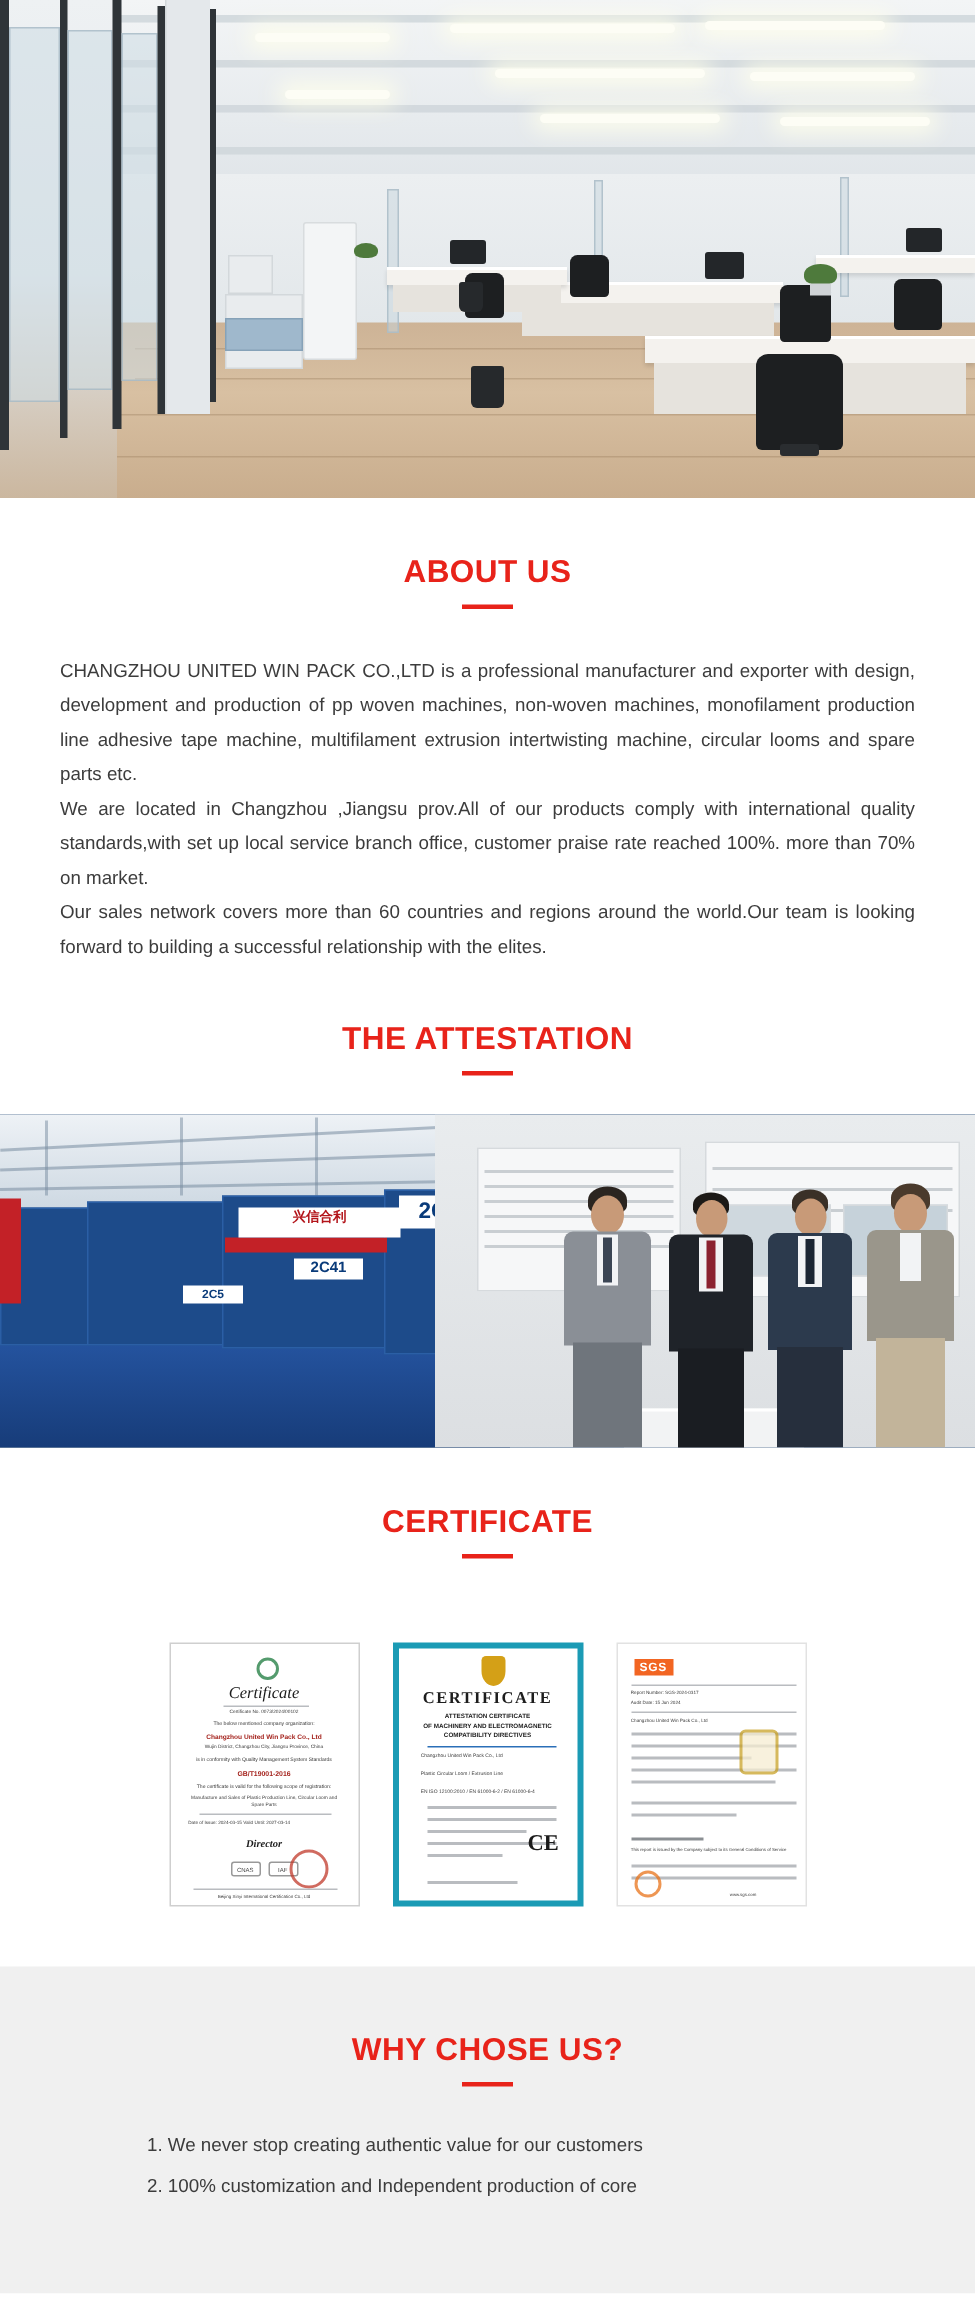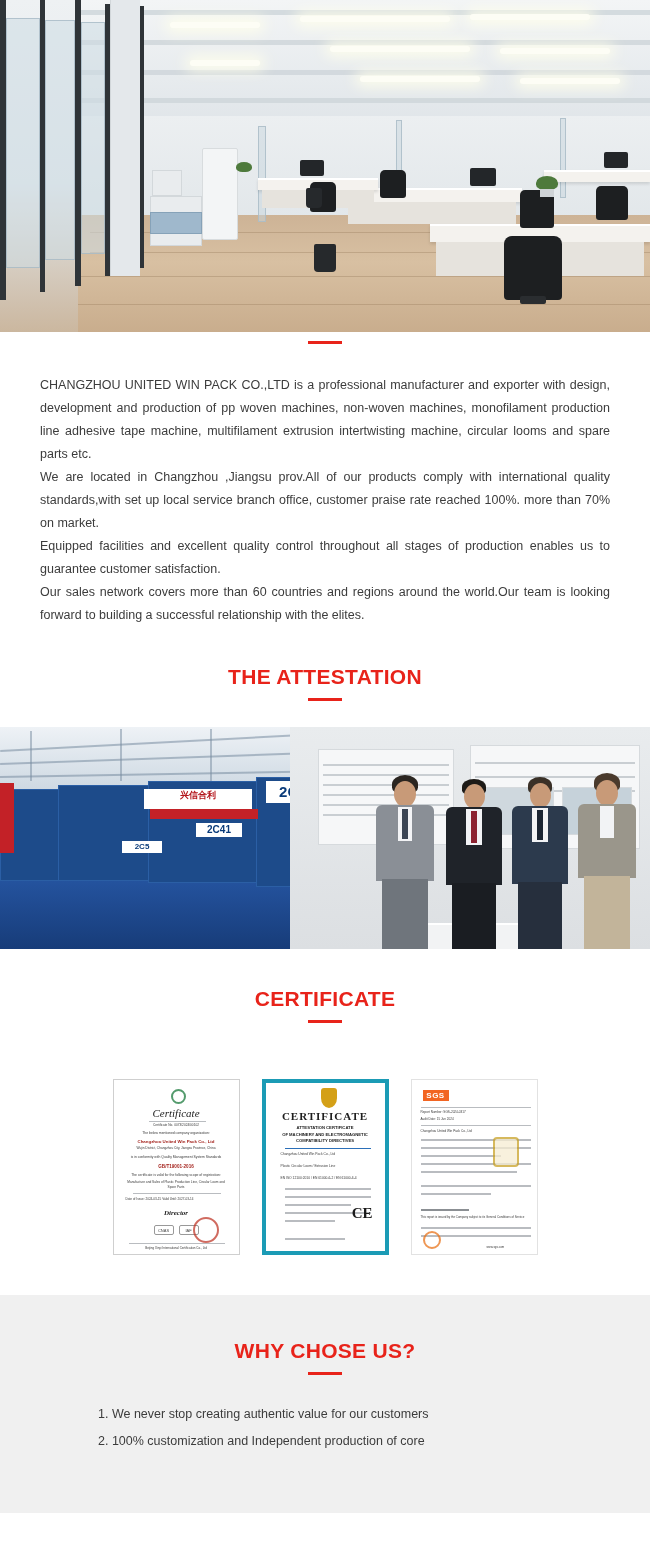--- a/index.html
+++ b/index.html
@@ -326,26 +326,26 @@
     <div class="chair-base" style="left:520px;top:296px;width:26px;height:8px;"></div>
 
     <div class="bin" style="left:314px;top:244px;width:22px;height:28px;"></div>
     <div class="bin" style="left:306px;top:188px;width:16px;height:20px;"></div>
 
     <div class="plant" style="left:536px;top:176px;width:22px;height:14px;"></div>
     <div class="plant-pot" style="left:540px;top:189px;width:14px;height:8px;"></div>
     <div class="plant" style="left:236px;top:162px;width:16px;height:10px;"></div>
   </div>
 
+  <h2 class="sec-title">ABOUT US</h2>
   <div class="sec-underline"></div>
 
   <div class="about-body">
     <p>CHANGZHOU UNITED WIN PACK CO.,LTD is a professional manufacturer and exporter with design, development and production of pp woven machines, non-woven machines, monofilament production line adhesive tape machine, multifilament extrusion intertwisting machine, circular looms and spare parts etc.</p>
     <p>We are located in Changzhou ,Jiangsu prov.All of our products comply with international quality standards,with set up local service branch office, customer praise rate reached 100%. more than 70% on market.</p>
-    <p>Equipped facilities and excellent quality control throughout all stages of production enables us to guarantee customer satisfaction.</p>
     <p>Our sales network covers more than 60 countries and regions around the world.Our team is looking forward to building a successful relationship with the elites.</p>
   </div>
 
   <h2 class="sec-title">THE ATTESTATION</h2>
   <div class="sec-underline"></div>
 
   <div class="exhibition">
     <div class="ex-hall"></div>
     <div class="ex-roof"></div>
     <div class="ex-truss" style="left:0;top:14px;width:340px;transform:rotate(-3deg);"></div>
@@ -358,21 +358,21 @@
     <div class="ex-carpet"></div>
 
     <div class="ex-booth" style="left:0;top:62px;width:60px;height:92px;"></div>
     <div class="ex-booth" style="left:58px;top:58px;width:92px;height:96px;"></div>
     <div class="ex-booth" style="left:148px;top:54px;width:110px;height:102px;"></div>
     <div class="ex-booth" style="left:256px;top:50px;width:90px;height:110px;"></div>
 
     <div class="ex-booth-red" style="left:0;top:56px;width:14px;height:70px;"></div>
     <div class="ex-booth-red" style="left:150px;top:82px;width:108px;height:10px;"></div>
 
-    <div class="ex-banner" style="left:144px;top:62px;width:108px;height:20px;">兴信合利</div>
+    <div class="ex-banner" style="left:159px;top:62px;width:108px;height:20px;">兴信合利</div>
 
     <div class="ex-sign" style="left:266px;top:54px;width:62px;height:22px;font-size:15px;line-height:22px;">2C51</div>
     <div class="ex-sign" style="left:196px;top:96px;width:46px;height:14px;font-size:10px;line-height:14px;">2C41</div>
     <div class="ex-sign" style="left:122px;top:114px;width:40px;height:12px;font-size:8px;line-height:12px;">2C5</div>
 
     <div class="ex-right"></div>
     <div class="ex-wallpic" style="left:318px;top:22px;width:136px;height:96px;">
       <div class="strip" style="top:14px;"></div>
         <div class="strip" style="top:24px;"></div>
       <div class="strip" style="top:34px;"></div>

